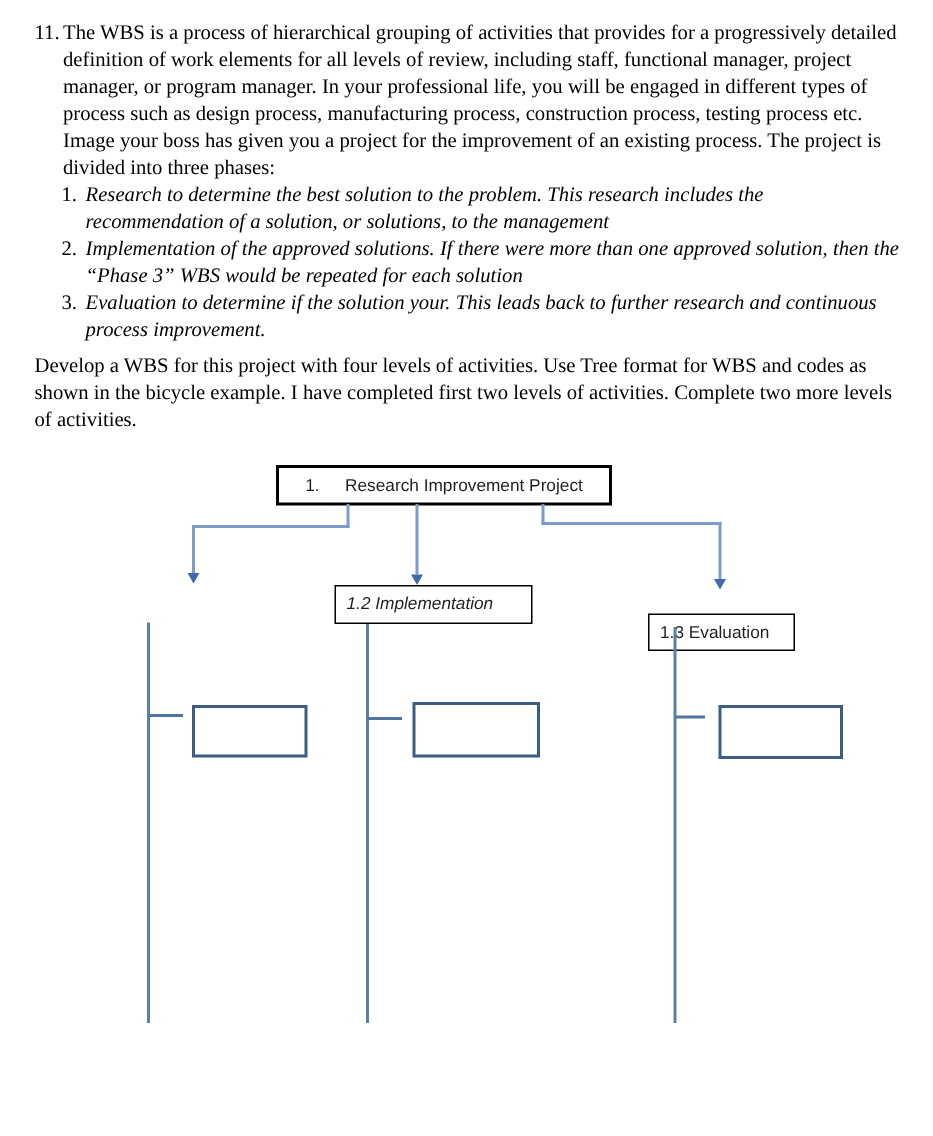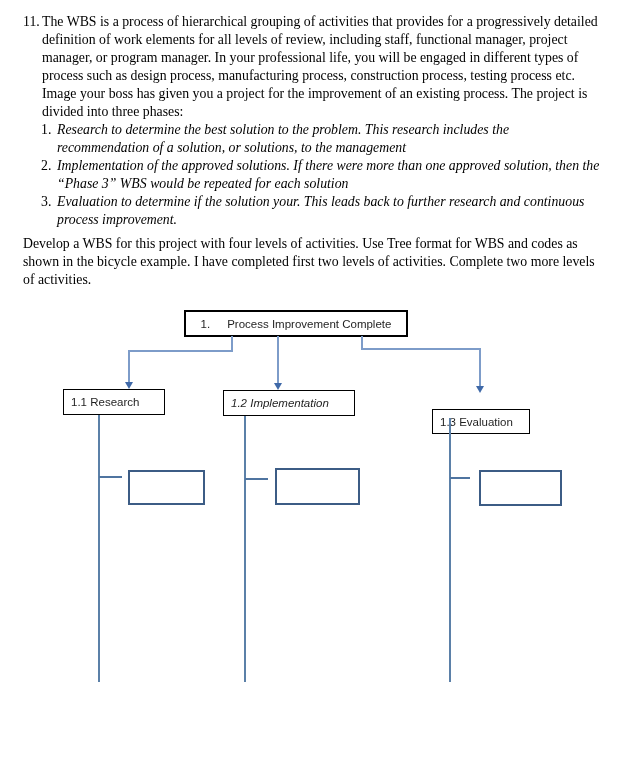--- a/index.html
+++ b/index.html
@@ -94,37 +94,36 @@
       </div>
     </div>
 
     <div class="task">Develop a WBS for this project with four levels of activities. Use Tree format for WBS and codes as shown in the bicycle example. I have completed first two levels of activities. Complete two more levels of activities.</div>
   </div>
 
   <div class="diagram">
 
     <div class="wbs-box root-box" style="left:184px; top:310px; width:224px; height:27px;">
       <span class="root-num">1.</span>
-      <span>Process Improvement Complete</span>
+      <span>Research Improvement Project</span>
     </div>
 
     <div class="seg" style="left:231px; top:336px; width:2px;  height:16px;"></div>
     <div class="seg" style="left:128px; top:350px; width:105px; height:2px;"></div>
     <div class="seg" style="left:128px; top:350px; width:2px;  height:32px;"></div>
     <div class="arrowhead" style="left:124.5px; top:382px;"></div>
 
     <div class="seg" style="left:277px; top:336px; width:2px; height:47px;"></div>
     <div class="arrowhead" style="left:273.5px; top:383px;"></div>
 
     <div class="seg" style="left:361px; top:336px; width:2px;  height:14px;"></div>
     <div class="seg" style="left:361px; top:348px; width:120px; height:2px;"></div>
     <div class="seg" style="left:479px; top:348px; width:2px;  height:38px;"></div>
     <div class="arrowhead" style="left:475.5px; top:386px;"></div>
 
-    <div class="wbs-box l2-box" style="left:63px;  top:389px; width:102px; height:26px;">1.1 Research</div>
     <div class="wbs-box l2-box" style="left:223px; top:390px; width:132px; height:26px;font-style:italic;">1.2 Implementation</div>
     <div class="wbs-box l2-box" style="left:432px; top:393px; width:98px;  height:25px;margin-top:16px;">1.3 Evaluation</div>
 
     <div class="drop" style="left:98px;  top:415px; height:267px;"></div>
     <div class="drop" style="left:244px; top:416px; height:266px;"></div>
     <div class="drop" style="left:449px; top:418px; height:264px;"></div>
 
     <div class="tick" style="left:99px;  top:476px; width:23px;"></div>
     <div class="tick" style="left:245px; top:478px; width:23px;"></div>
     <div class="tick" style="left:450px; top:477px; width:20px;"></div>

